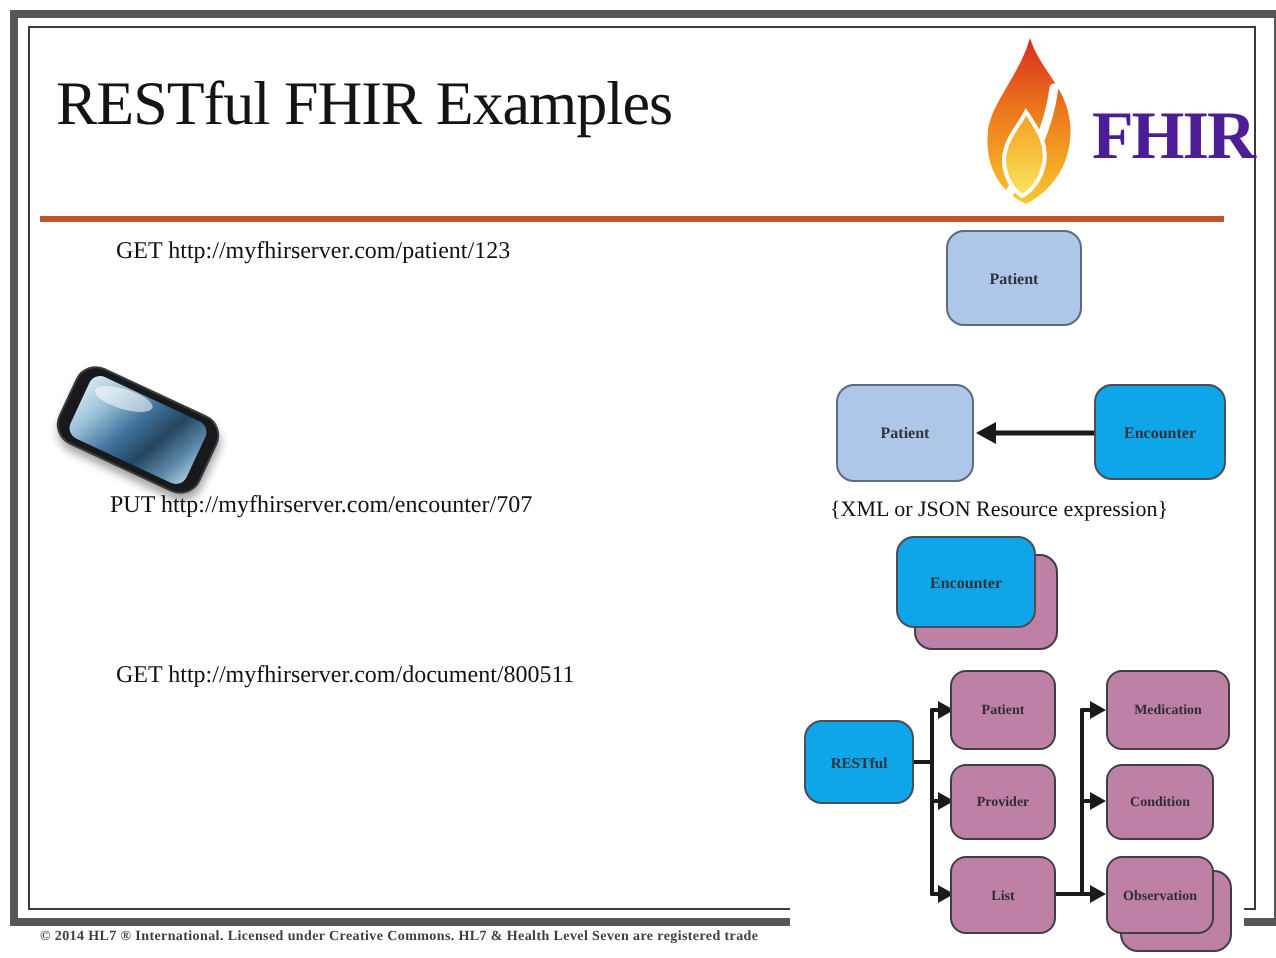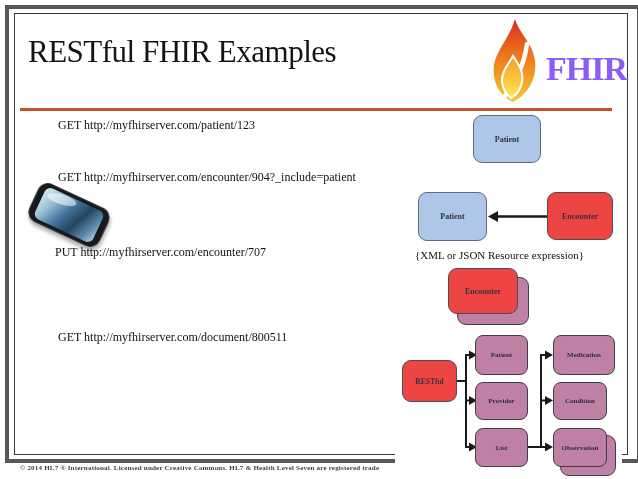--- a/index.html
+++ b/index.html
@@ -12,41 +12,41 @@
     border:4px solid #575757; z-index:2; }
   .frame-inner { position:absolute; left:14px; top:13px; right:25px; bottom:24px;
     border:1px solid #3a3a3a; z-index:2; }
 
   .title { position:absolute; left:28px; top:34px; font-size:31px; letter-spacing:-0.5px;
     color:#141414; z-index:3; white-space:nowrap; }
 
   .logo { position:absolute; left:486px; top:18px; width:130px; height:90px; z-index:3; }
   .logo-flame { position:absolute; left:0; top:0; }
   .logo-text { position:absolute; left:60px; top:32px; font-size:34px; font-weight:600;
-    color:#8b5cf6; letter-spacing:-1px; }
+    color:#4c1d95; letter-spacing:-1px; }
 
   .rule { position:absolute; left:20px; top:108px; width:592px; height:3px;
     background:#c2542c; z-index:3; }
 
   .url { position:absolute; font-size:12px; color:#111; white-space:nowrap; z-index:6; }
   .url-1 { left:58px; top:118px; }
   .url-2 { left:58px; top:170px; }
   .url-3 { left:55px; top:245px; }
   .url-4 { left:58px; top:330px; }
   .annotation { position:absolute; left:415px; top:249px; font-size:11px; color:#111;
     white-space:nowrap; z-index:6; }
 
   .footer { position:absolute; left:20px; top:464px; font-size:7px; font-weight:bold;
     color:#3f3f3f; letter-spacing:0.2px; white-space:nowrap; z-index:1; }
 
   
   .box { position:absolute; display:flex; align-items:center; justify-content:center;
     text-align:center; font-weight:600; color:#33333b; box-sizing:border-box; }
   .box.blue { background:#aec6e8; border:1.5px solid #5c6b82; border-radius:9px; font-size:8px; }
-  .box.yellow { background:#ef4444; border:1.5px solid #4c4c55; border-radius:9px; font-size:8px; }
+  .box.yellow { background:#0ea5e9; border:1.5px solid #4c4c55; border-radius:9px; font-size:8px; }
   .box.pink { background:#be80a5; border:1px solid #3e3e46; border-radius:8px;
     font-size:7px; color:#2e2e34; }
   .shadow-pink { position:absolute; background:#be80a5; border:1px solid #3e3e46;
     border-radius:9px; }
 
   
   .diagram { position:absolute; background:#ffffff; }
   .d1 { left:463px; top:111px; width:86px;  height:58px;  z-index:4; }
   .d2 { left:408px; top:186px; width:212px; height:60px;  z-index:4; }
   .d3 { left:440px; top:263px; width:95px;  height:62px;  z-index:4; }
@@ -91,21 +91,20 @@
       <path d="M29,1 C34,17 47,25 49,43 C51,62 41,77 27,84 C14,78 6,65 8,47 C10,33 24,19 29,1 Z" fill="url(#flameGrad)"></path>
       <path d="M19,78 C30,62 38,48 41,26" stroke="#ffffff" stroke-width="4.5" fill="none" stroke-linecap="round"></path>
       <path d="M27,38 C33,47 38,54 36,64 C34,73 29,78 25,80 C18,75 14,65 17,56 C19,49 24,44 27,38 Z" fill="url(#flameInner)" stroke="#ffffff" stroke-width="2"></path>
     </svg>
     <span class="logo-text">FHIR</span>
   </div>
 
   <div class="rule"></div>
 
   <div class="url url-1">GET http://myfhirserver.com/patient/123</div>
-  <div class="url url-2">GET http://myfhirserver.com/encounter/904?_include=patient</div>
   <div class="url url-3">PUT http://myfhirserver.com/encounter/707</div>
   <div class="annotation">{XML or JSON Resource expression}</div>
   <div class="url url-4">GET http://myfhirserver.com/document/800511</div>
 
   <div class="phone-wrap">
     <div class="phone">
       <div class="phone-screen"></div>
       <div class="phone-glare"></div>
     </div>
   </div>

